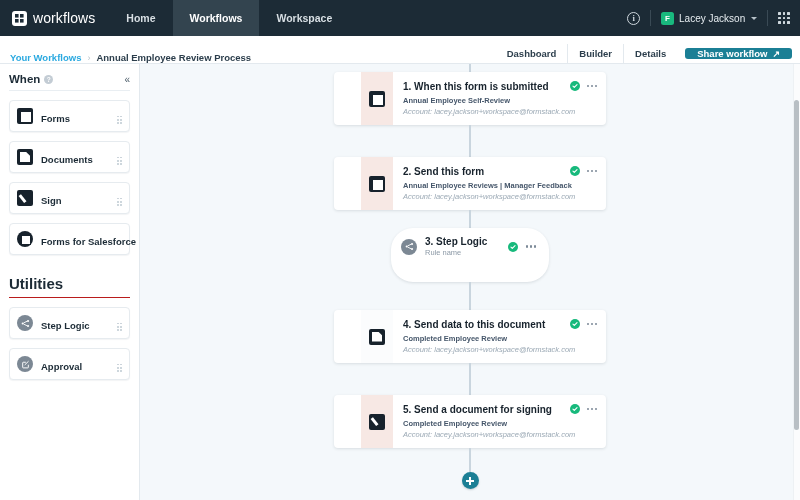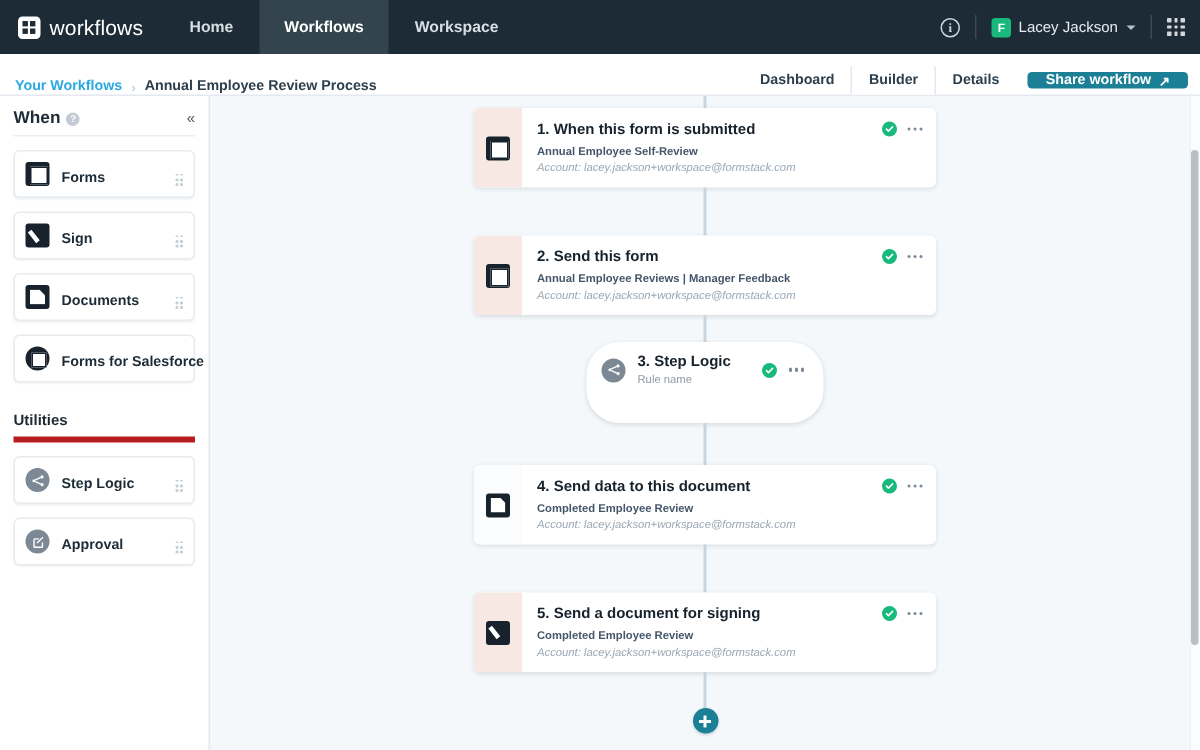--- a/index.html
+++ b/index.html
@@ -113,22 +113,22 @@
     padding: 7px 7px; margin-bottom: 9px; cursor: pointer;
     box-shadow: 0 1px 1px rgba(28,43,54,.05);
   }
   .app-label { font-size: 9.5px; font-weight: bold; color: #1c2b36; white-space: nowrap; }
   .dragdots {
     margin-left: auto; display: grid; grid-template-columns: repeat(2,1.6px);
     grid-template-rows: repeat(3,1.6px); gap: 1.8px; cursor: grab;
   }
   .dragdots span { background: #c5cfd6; display: block; border-radius: 50%; }
   .side-sub {
-    font-size: 10px; font-weight: bold; color: #1c2b36;
-    padding-bottom: 5px; border-bottom: 4px solid #b91c1c; margin: 20px 0 9px 0;
+    font-size: 15px; font-weight: bold; color: #1c2b36;
+    padding-bottom: 5px; border-bottom: 1px solid #b91c1c; margin: 20px 0 9px 0;
   }
 
   
   .ic { flex: none; display: inline-block; position: relative; }
   .ic-forms { width: 16px; height: 16px; background: #17222c; border-radius: 2px; }
   .ic-forms::after {
     content: ""; position: absolute; left: 3px; top: 3px; width: 10px; height: 10px;
     background: #fff; border: 1px solid #17222c;
   }
   .ic-docs { width: 16px; height: 16px; background: #17222c; border-radius: 2px; }
@@ -157,22 +157,22 @@
   .canvas {
     flex: 1; position: relative; overflow: hidden; background: #f4f8fb;
   }
   .flow {
     position: absolute; left: 0; top: 0; right: 0;
     display: flex; flex-direction: column; align-items: center;
   }
   .conn { width: 1.5px; background: #c9d5de; flex: none; }
 
   .step-card {
-    width: 308px; display: flex; background: #fff; border-radius: 4px;
-    box-shadow: 0 1px 3px rgba(28,43,54,.13); overflow: hidden; cursor: pointer;
+    width: 272px; display: flex; background: #fff; border-radius: 4px;
+    box-shadow: 0 1px 3px rgba(28,43,54,.13); overflow: hidden; cursor: pointer; padding-left: 27px;
   }
   .step-accent {
     width: 32px; flex: none; display: flex; align-items: center; justify-content: center;
   }
   .accent-pink { background: #f7e8e4; }
   .accent-plain { background: #fbfcfd; }
   .step-main { flex: 1; padding: 9px 10px 9px 10px; position: relative; }
   .step-title { font-size: 10px; font-weight: bold; color: #17222c; margin-bottom: 4px; padding-right: 40px; }
   .step-sub { font-size: 7.5px; font-weight: bold; color: #45566a; margin-bottom: 2px; }
   .step-acct { font-size: 7.5px; color: #9aa8b4; font-style: italic; }
@@ -295,35 +295,35 @@
           <span></span>
           <span></span>
           <span></span>
           <span></span>
           <span></span>
           <span></span>
         </span>
     </div>
 
     <div class="app-card">
+      <span class="ic ic-docs"></span>
+      <span class="app-label">Documents</span>
+      <span class="dragdots">
+          <span></span>
+          <span></span>
+          <span></span>
+          <span></span>
+          <span></span>
+          <span></span>
+        </span>
+    </div>
+
+    <div class="app-card">
       <span class="ic ic-sign"></span>
       <span class="app-label">Sign</span>
-      <span class="dragdots">
-          <span></span>
-          <span></span>
-          <span></span>
-          <span></span>
-          <span></span>
-          <span></span>
-        </span>
-    </div>
-
-    <div class="app-card">
-      <span class="ic ic-docs"></span>
-      <span class="app-label">Documents</span>
       <span class="dragdots">
           <span></span>
           <span></span>
           <span></span>
           <span></span>
           <span></span>
           <span></span>
         </span>
     </div>
 

